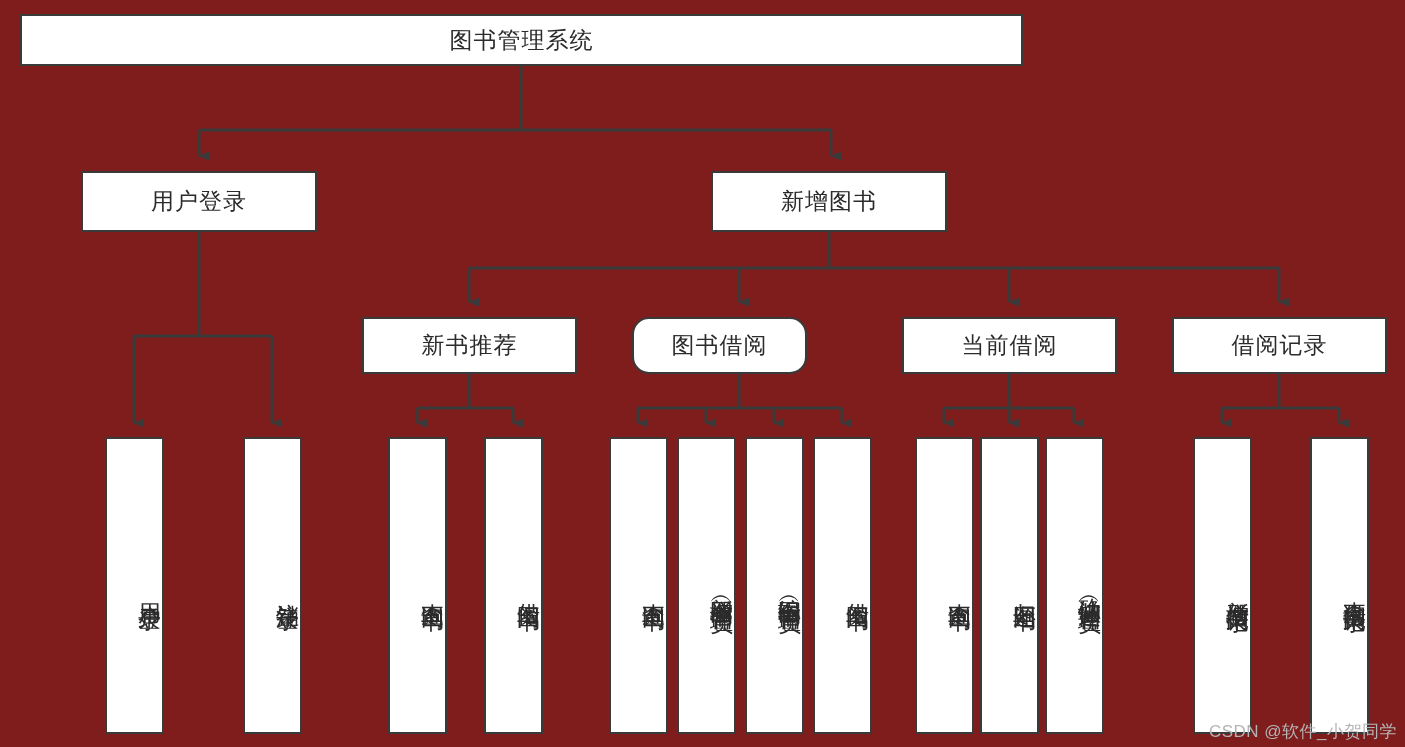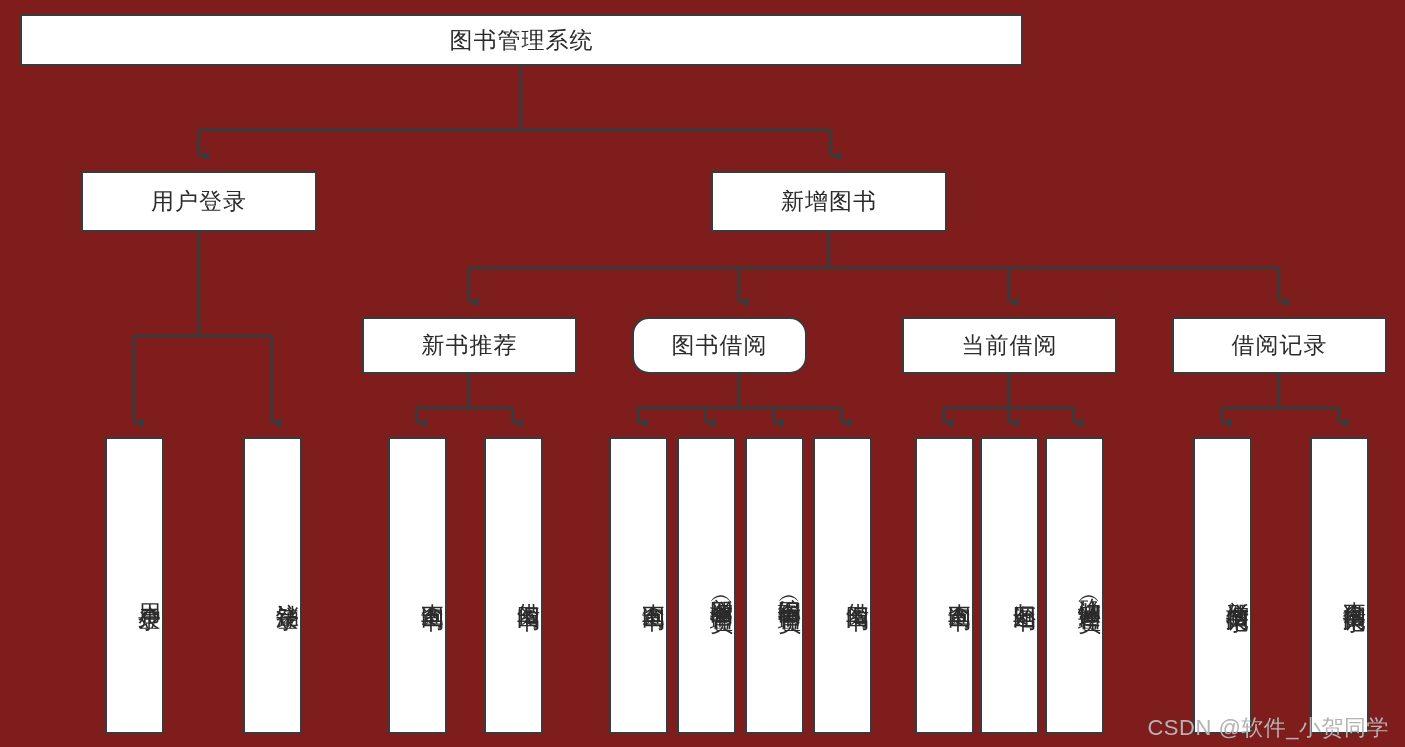--- a/index.html
+++ b/index.html
@@ -48,23 +48,23 @@
     justify-content: center;
     line-height: 1.05;
   }
   .node.vert .vtext {
     writing-mode: vertical-rl;
     text-orientation: upright;
     white-space: nowrap;
   }
   #watermark {
     position: absolute;
-    right: 16px;
+    right: 8px;
     bottom: 4px;
-    font-size: 22px;
+    font-size: 17px;
     color: #b4b4b4;
     letter-spacing: 0.5px;
     white-space: nowrap;
     pointer-events: none;
   }
 </style>
 </head>
 <body>
 
 <div id="canvas">

